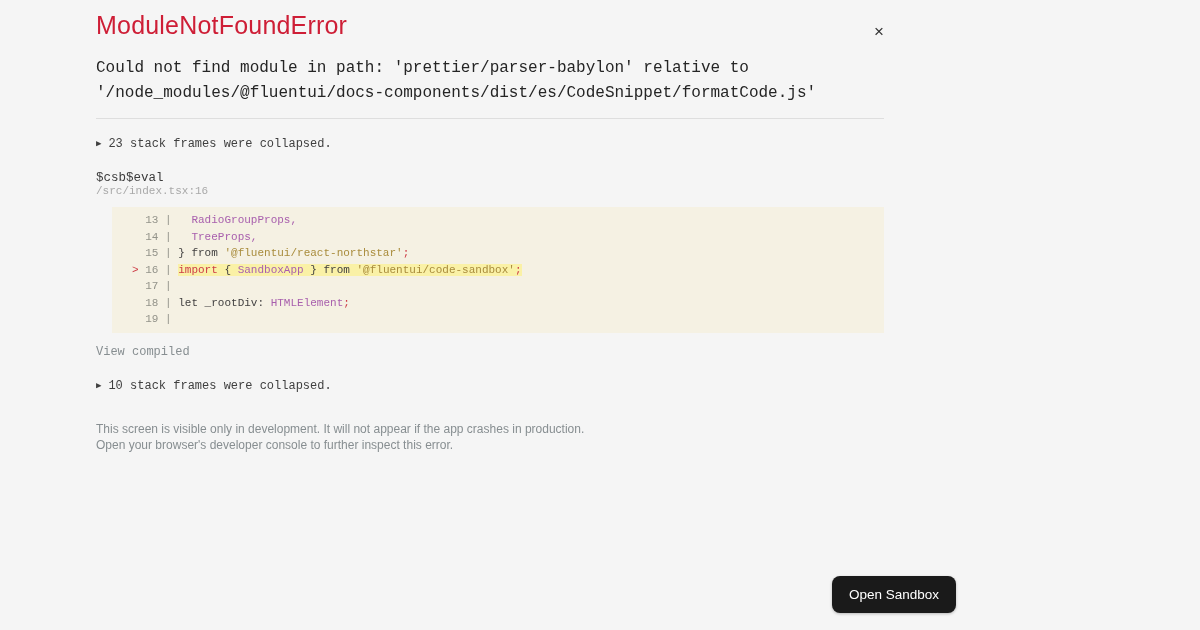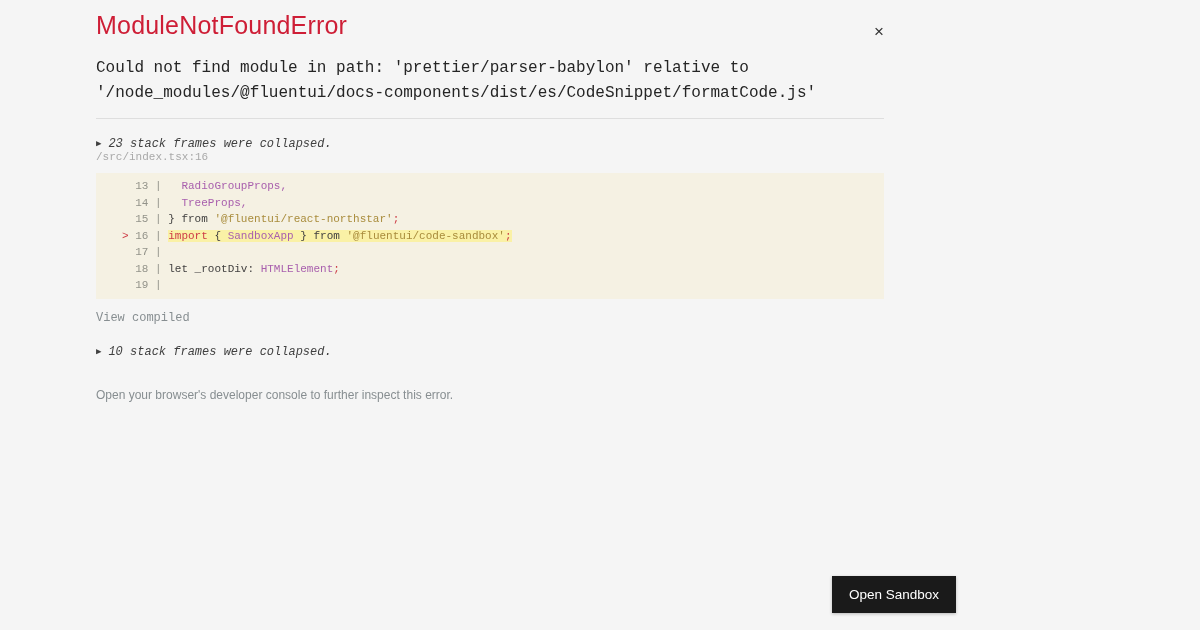--- a/index.html
+++ b/index.html
@@ -55,21 +55,21 @@
     height: 0;
   }
   
   .mono { font-family: "Liberation Mono", "DejaVu Sans Mono", monospace; }
   .collapse-row {
     margin-top: 18px;
     font-family: "Liberation Mono", "DejaVu Sans Mono", monospace;
     font-size: 12px;
     color: var(--trace_text, #404040);
     cursor: pointer;
-    background: none; border: none; text-align: left; display: block; font-style: italic;
+    background: none; border: none; text-align: left; display: block;
   }
   .collapse-row.bottom { margin-top: 20px; }
   .arrow {
     display: inline-block;
     font-size: 9px;
     vertical-align: 1px;
     margin-right: 7px;
     color: var(--trace_text, #404040);
   }
   .frame-fn {
@@ -78,26 +78,27 @@
     color: var(--frame_fn, #3b3b3b);
   }
   .frame-loc {
     font-size: 11px;
     color: var(--frame_loc, #a9a9a9);
   }
   
   .code-frame {
     margin-top: 10px;
     background: var(--code_bg, #f5f1e3);
-    padding: 5px 26px;
+    padding: 5px 20px;
     font-family: "Liberation Mono", "DejaVu Sans Mono", monospace;
     font-size: 11px;
     line-height: 16.5px;
     white-space: pre;
     overflow: hidden;
+    margin-left: 16px;
   }
   .code-line { white-space: pre; }
   .code-marker { color: var(--lineno_gray, #93938a); }
   .code-marker.red { color: var(--tok_red, #cd3c46); }
   .code-lineno { color: var(--lineno_gray, #93938a); }
   .code-text.hl { background: var(--highlight_bg, #faf1a6); }
   .tok-plain  { color: var(--tok_plain, #403f3f); }
   .tok-purple { color: var(--tok_purple, #a85fad); }
   .tok-red    { color: var(--tok_red, #cd3c46); }
   .tok-olive  { color: var(--tok_olive, #a98c3c); }
@@ -119,21 +120,21 @@
   .open-sandbox {
     position: absolute;
     right: 24px;
     bottom: 17px;
     background: var(--button_bg, #1a1a1a);
     color: var(--button_text, #ffffff);
     font-family: "Liberation Sans", sans-serif;
     font-size: 13.5px;
     padding: 11px 17px;
     border: none;
-    border-radius: 0;
+    border-radius: 8px;
     cursor: pointer;
     box-shadow: 0 1px 3px rgba(0,0,0,0.25);
   }
 </style>
 </head>
 <body>
 
 <div class="overlay">
 
   <div class="header-row">
@@ -142,27 +143,29 @@
       <span>×</span>
     </button>
   </div>
 
   <div class="message">Could not find module in path: 'prettier/parser-babylon' relative to '/node_modules/@fluentui/docs-components/dist/es/CodeSnippet/formatCode.js'</div>
 
   <hr class="divider">
 
   <button class="collapse-row"><span class="arrow">▶</span><span>23 stack frames were collapsed.</span></button>
 
+  <div class="frame-fn mono">$csb$eval</div>
   <div class="frame-loc mono">/src/index.tsx:16</div>
 
   <div class="code-frame"><div class="code-line"><span class="code-marker"> </span><span class="code-lineno"> 13 | </span><span class="code-text"><span class="tok-plain">  </span><span class="tok-purple">RadioGroupProps,</span></span></div><div class="code-line"><span class="code-marker"> </span><span class="code-lineno"> 14 | </span><span class="code-text"><span class="tok-plain">  </span><span class="tok-purple">TreeProps,</span></span></div><div class="code-line"><span class="code-marker"> </span><span class="code-lineno"> 15 | </span><span class="code-text"><span class="tok-plain">} from </span><span class="tok-olive">'@fluentui/react-northstar'</span><span class="tok-red">;</span></span></div><div class="code-line"><span class="code-marker red">&gt;</span><span class="code-lineno"> 16 | </span><span class="code-text hl"><span class="tok-red">import</span><span class="tok-plain"> { </span><span class="tok-purple">SandboxApp</span><span class="tok-plain"> } </span><span class="tok-plain">from </span><span class="tok-olive">'@fluentui/code-sandbox'</span><span class="tok-red">;</span></span></div><div class="code-line"><span class="code-marker"> </span><span class="code-lineno"> 17 | </span><span class="code-text"></span></div><div class="code-line"><span class="code-marker"> </span><span class="code-lineno"> 18 | </span><span class="code-text"><span class="tok-plain">let _rootDiv: </span><span class="tok-purple">HTMLElement</span><span class="tok-red">;</span></span></div><div class="code-line"><span class="code-marker"> </span><span class="code-lineno"> 19 | </span><span class="code-text"></span></div></div>
 
   <span class="view-compiled mono">View compiled</span>
 
   <button class="collapse-row bottom"><span class="arrow">▶</span><span>10 stack frames were collapsed.</span></button>
 
   <div class="footer">
+      <div class="footer-line">This screen is visible only in development. It will not appear if the app crashes in production.</div>
       <div class="footer-line">Open your browser's developer console to further inspect this error.</div>
     </div>
 
   <button class="open-sandbox">Open Sandbox</button>
 
 </div>
 
 </body></html>

